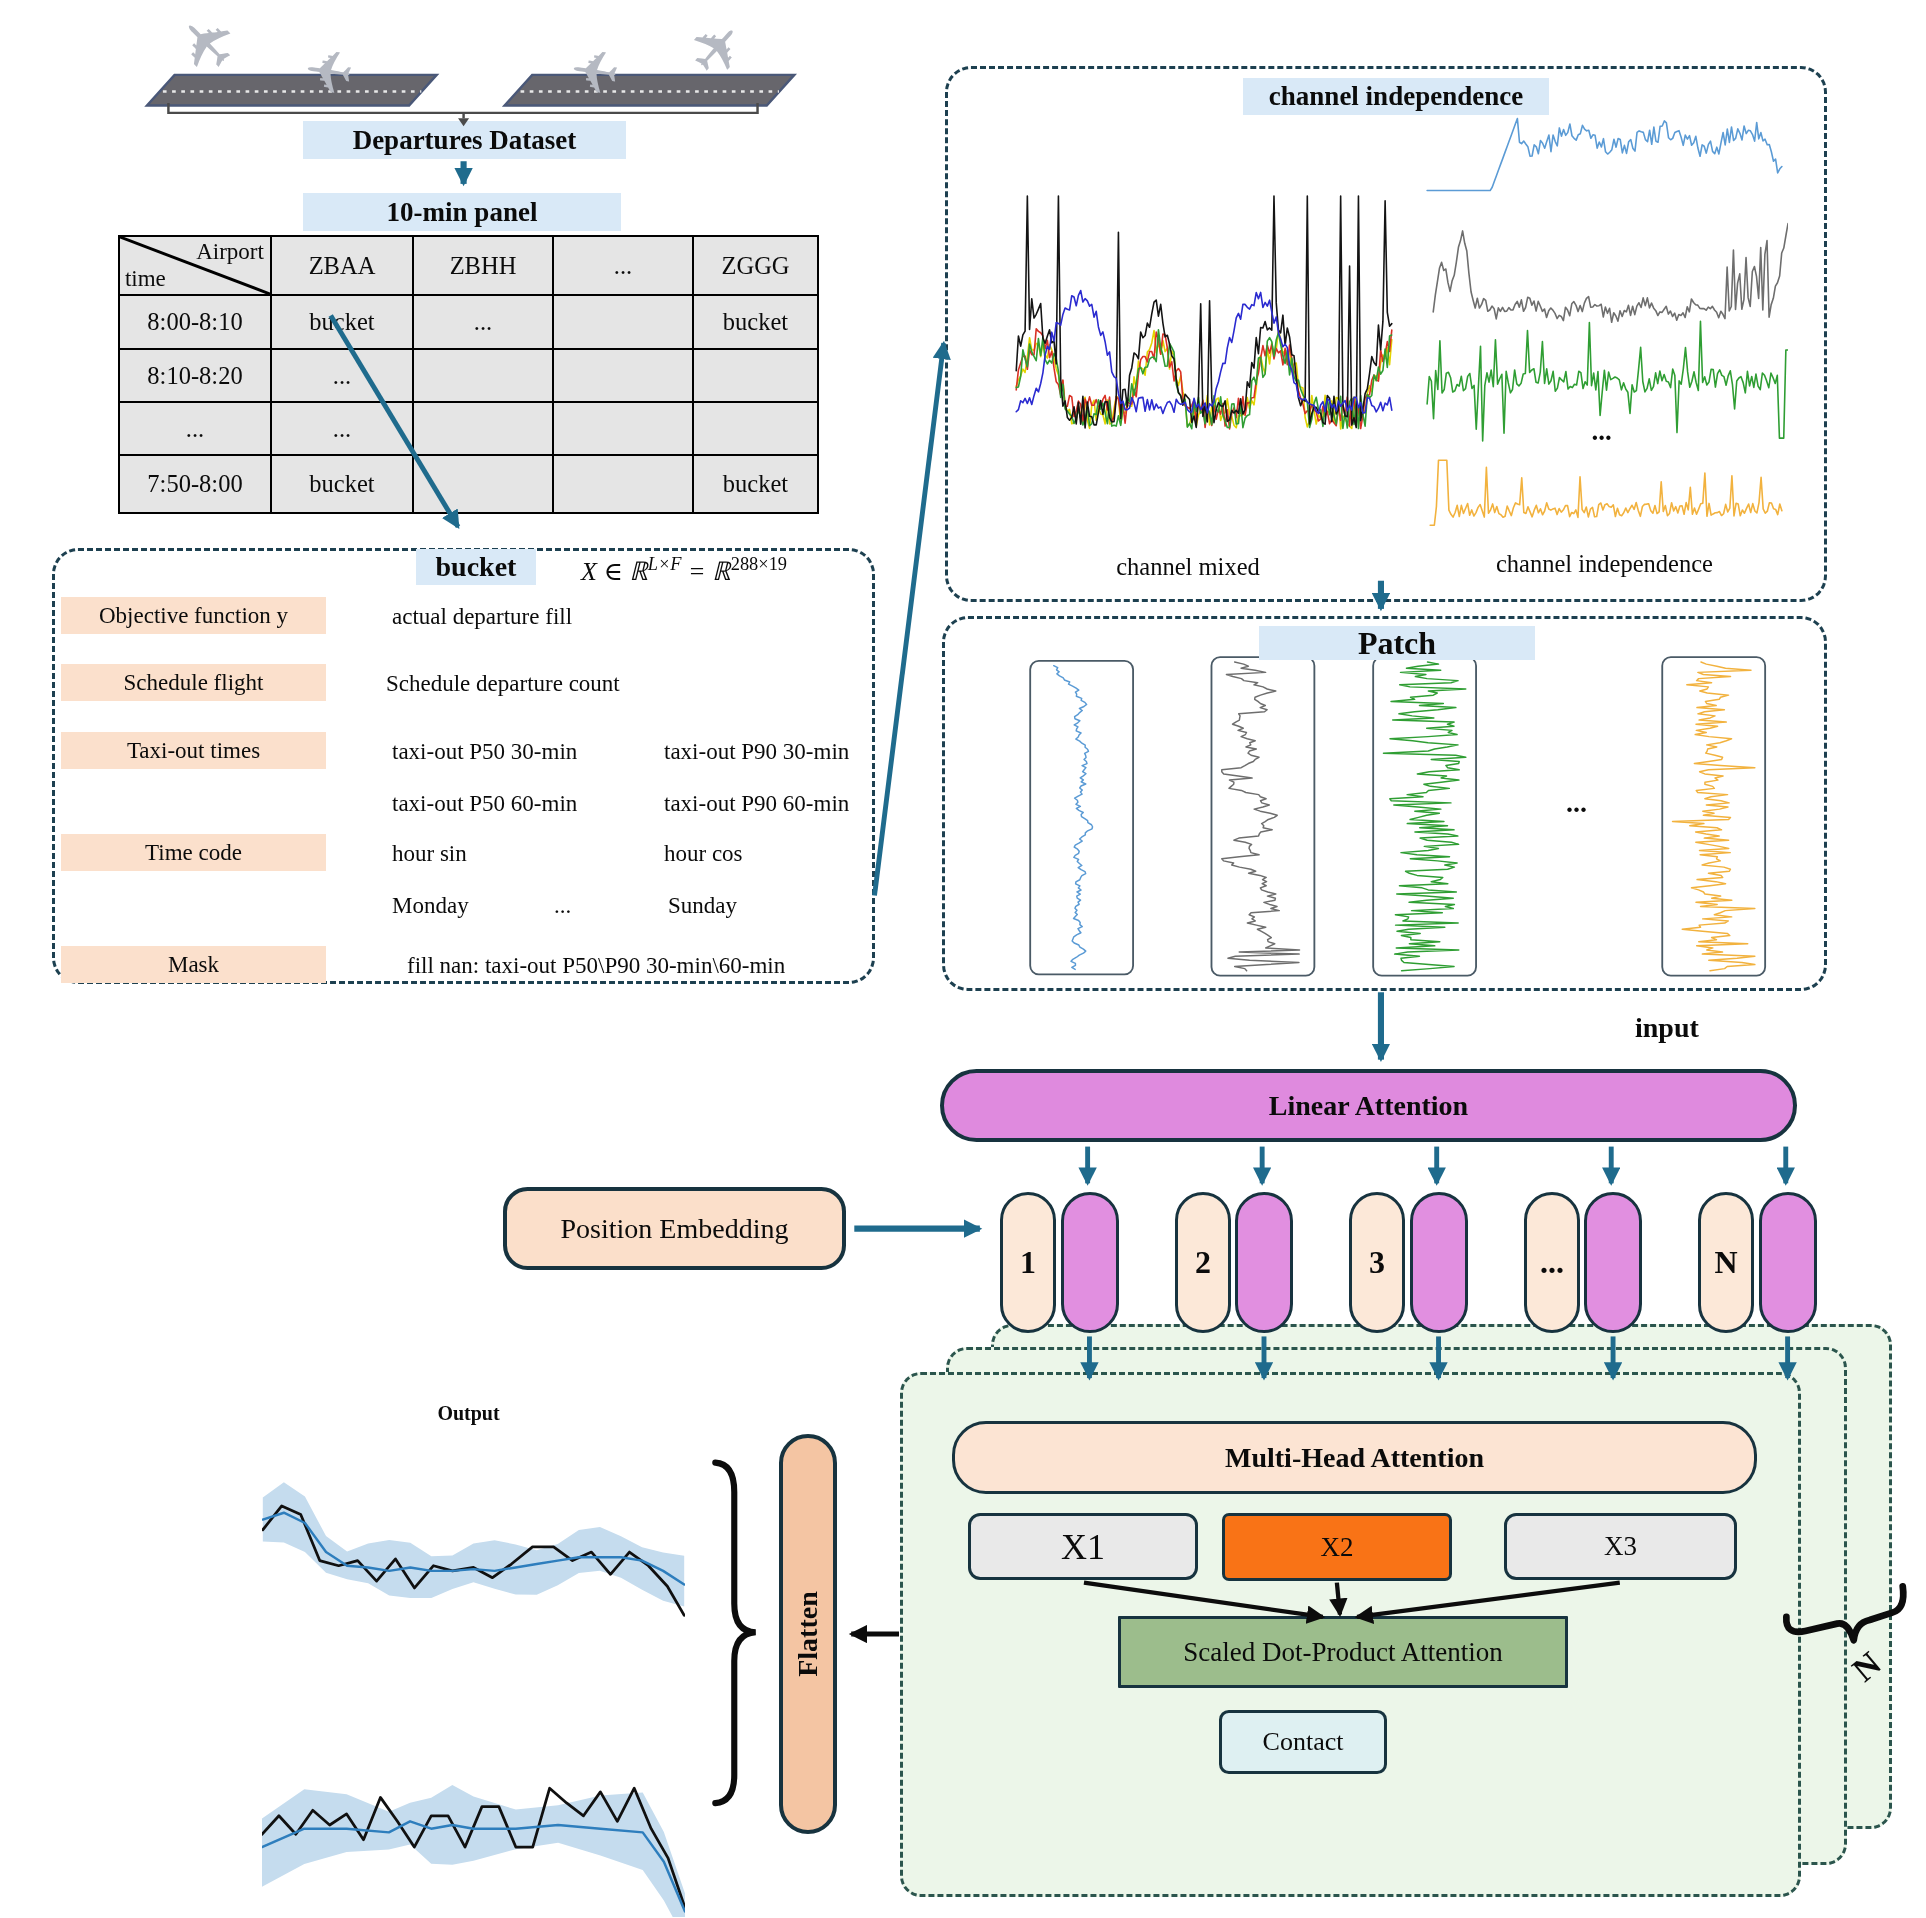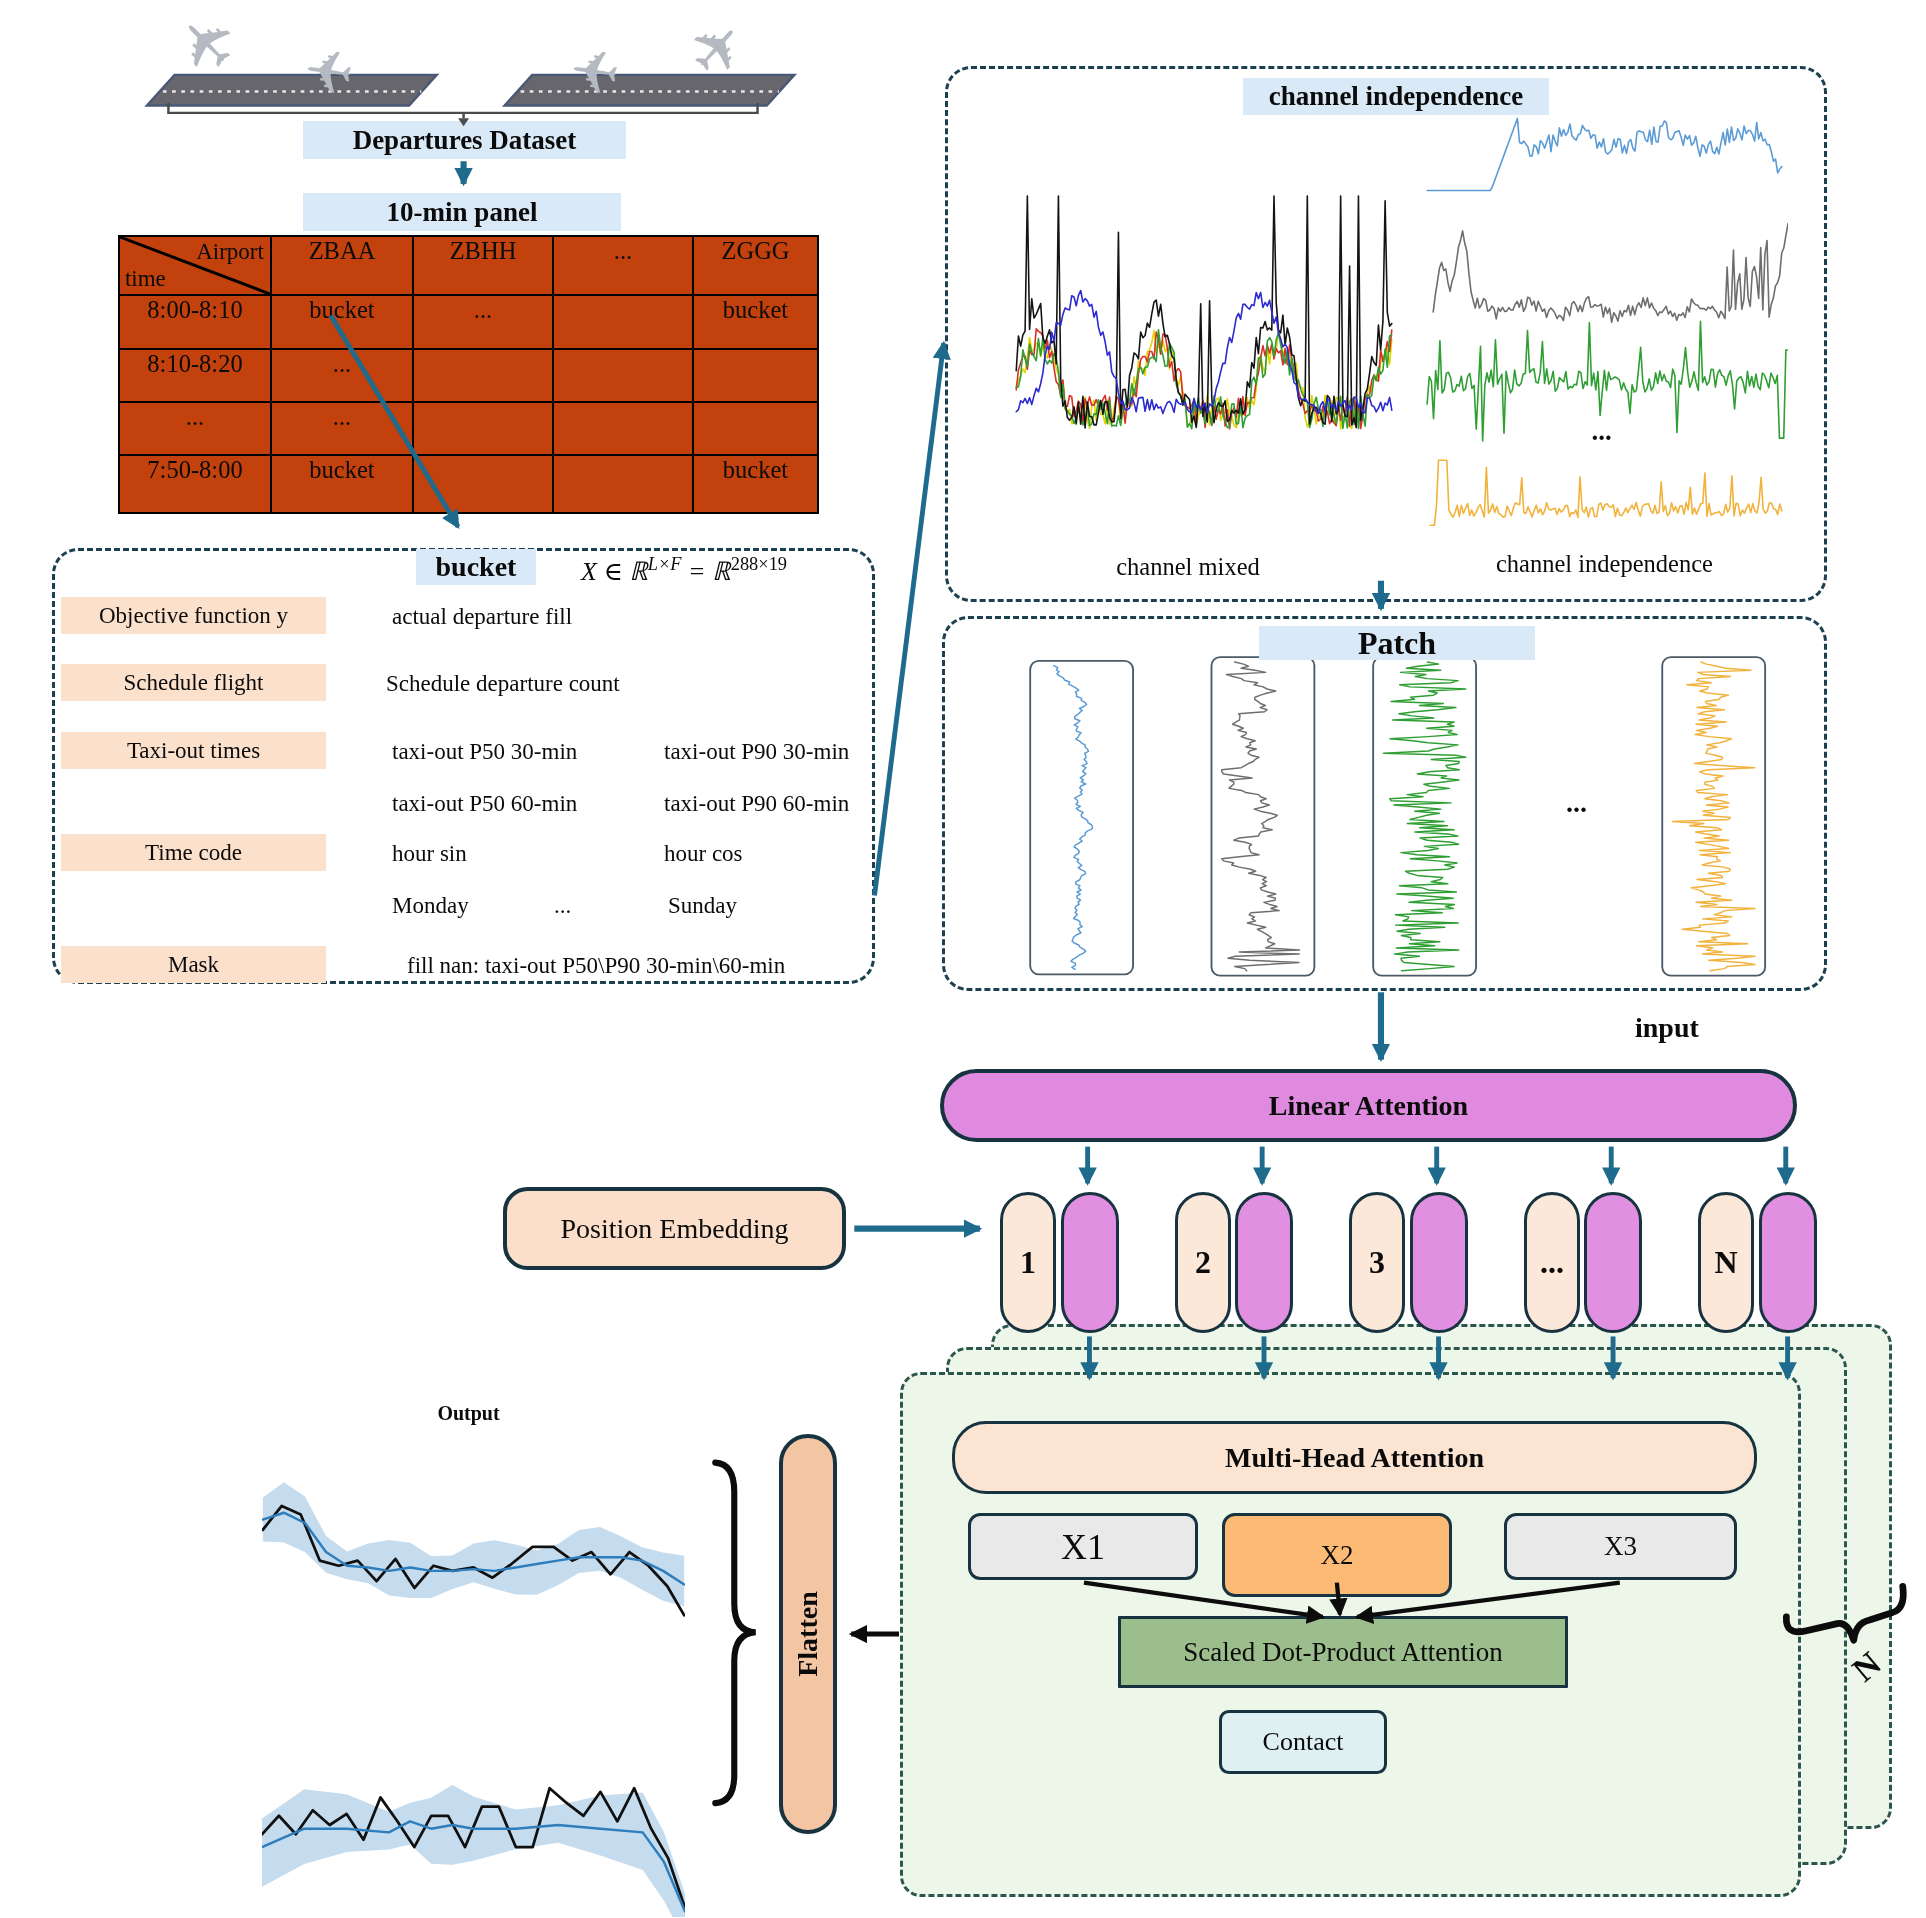--- a/index.html
+++ b/index.html
@@ -6,21 +6,21 @@
   html,body{width:1926px;height:1919px}
   body{background:#ffffff;font-family:"Liberation Serif","DejaVu Serif",serif;position:relative;overflow:hidden;color:#0b0b0b}
   .abs{position:absolute}
   .flex{display:flex;align-items:center;justify-content:center}
   .bluetitle{background:#d9e9f7;font-weight:bold}
   .dashbox{border:3.1px dashed #1d4050;border-radius:26px;background:transparent}
   .peach{background:#fbe0cc}
   .lbl{font-size:23px;white-space:nowrap}
   svg.layer{position:absolute;left:0;top:0;pointer-events:none}
   .dtable{display:grid;grid-template-columns:152px 142px 140px 140px 125px;grid-template-rows:59px 54px 53px 53px 58px;border:1.8px solid #000;background:#fff}
-  .tcell{border:1.8px solid #000;display:flex;justify-content:center;font-size:24.5px;background:#c2410c}
+  .tcell{border:1.8px solid #000;display:flex;align-items:center;justify-content:center;font-size:24.5px;background:#e5e5e5}
   .corner{position:relative}
   .corner span{position:absolute;font-size:23px}
   .gbox{border:3.1px dashed #2b554d;border-radius:21px;background:#ecf6e9}
   .pill{border:3.7px solid #17333f}
   .plane{position:absolute;color:#b5b9c2;line-height:1}
 </style>
 </head>
 <body>
 
 <svg class="layer" width="1926" height="1919" style="z-index:1" viewBox="0 0 3145 3133">
@@ -155,21 +155,21 @@
 <div class="abs pill" style="left:1584px;top:1192px;width:58px;height:141px;background:#e18fe0;border-radius:29px;z-index:12"></div>
 <div class="abs flex pill" style="left:1698px;top:1192px;width:56px;height:141px;background:#fce8d8;border-radius:28px;font-size:32px;font-weight:bold;z-index:12">N</div>
 <div class="abs pill" style="left:1759px;top:1192px;width:58px;height:141px;background:#e18fe0;border-radius:29px;z-index:12"></div>
 
 <div class="abs gbox" style="left:991px;top:1324px;width:901px;height:505px;z-index:8"></div>
 <div class="abs gbox" style="left:946px;top:1347px;width:901px;height:518px;z-index:9"></div>
 <div class="abs gbox" style="left:900px;top:1372px;width:901px;height:525px;z-index:10"></div>
 
 <div class="abs flex pill" style="left:952px;top:1421px;width:805px;height:73px;background:#fce4d3;border-radius:34px;font-size:28px;font-weight:bold;z-index:11">Multi-Head Attention</div>
 <div class="abs flex pill" style="left:968px;top:1513px;width:230px;height:67px;background:#e9e9e9;border-radius:12.2px;font-size:36px;z-index:11">X1</div>
-<div class="abs flex pill" style="left:1222px;top:1513px;width:230px;height:84px;background:#fdba74;border-radius:13px;font-size:27px;z-index:11">X2</div>
+<div class="abs flex pill" style="left:1222px;top:1513px;width:230px;height:68px;background:#f97316;border-radius:7px;font-size:27px;z-index:11">X2</div>
 <div class="abs flex pill" style="left:1504px;top:1513px;width:233px;height:67px;background:#e9e9e9;border-radius:12.2px;font-size:27px;z-index:11">X3</div>
 <div class="abs flex pill" style="left:1118px;top:1616px;width:450px;height:72px;background:#9cbd8c;border-radius:1px;font-size:27px;z-index:11">Scaled Dot-Product Attention</div>
 <div class="abs flex pill" style="left:1219px;top:1710px;width:168px;height:64px;background:#def0f2;border-radius:9.8px;font-size:26px;z-index:11">Contact</div>
 <div class="abs flex" style="left:1842px;top:1645px;width:49px;height:43px;font-size:34px;font-weight:bold;transform:rotate(-40deg);z-index:12">N</div>
 
 <div class="abs flex" style="left:404px;top:1395px;width:129px;height:37px;font-size:20px;font-weight:bold;z-index:10">Output</div>
 <svg id="chart-out1" class="layer" style="left:262px;top:1458px;z-index:10" width="423" height="171" viewBox="0 0 690 280">
     <polygon points="0.0,64.8 34.5,39.7 69.0,63.0 103.5,127.9 138.0,153.1 172.5,140.1 207.0,134.4 241.5,138.6 276.0,160.7 310.5,159.8 345.0,139.9 379.5,134.6 414.0,141.6 448.5,151.0 483.0,140.7 517.5,117.7 552.0,113.0 586.5,128.0 621.0,146.2 655.5,154.8 690.0,160.2 690.0,243.2 655.5,233.6 621.0,215.6 586.5,196.1 552.0,184.7 517.5,188.2 483.0,208.5 448.5,223.8 414.0,223.6 379.5,214.2 345.0,203.6 310.5,214.3 276.0,229.3 241.5,229.4 207.0,225.2 172.5,205.0 138.0,198.7 103.5,187.9 69.0,154.1 34.5,138.4 0.0,136.7" fill="#c5dcee"></polygon>
     <polyline points="0.0,117.6 31.0,78.4 62.1,92.4 93.2,168.0 124.2,176.4 155.3,168.0 186.3,201.6 217.3,165.2 248.4,212.8 279.5,176.4 310.5,184.8 345.0,179.2 376.1,196.0 407.1,173.6 441.6,145.6 476.1,145.6 507.1,168.0 538.2,154.0 569.3,190.4 600.3,154.0 631.4,176.4 662.4,210.0 690.0,257.6" fill="none" stroke="#101010" stroke-width="4.5" stroke-linejoin="round" stroke-linecap="round"></polyline>
     <polyline points="0.0,100.8 34.5,89.6 69.0,106.4 103.5,154.0 138.0,176.4 172.5,179.2 207.0,184.8 241.5,179.2 276.0,184.8 310.5,184.8 345.0,182.0 379.5,184.8 414.0,179.2 448.5,173.6 483.0,168.0 517.5,162.4 552.0,162.4 586.5,162.4 621.0,168.0 655.5,184.8 690.0,207.2" fill="none" stroke="#2e7ebd" stroke-width="4" stroke-linejoin="round" stroke-linecap="round"></polyline>

